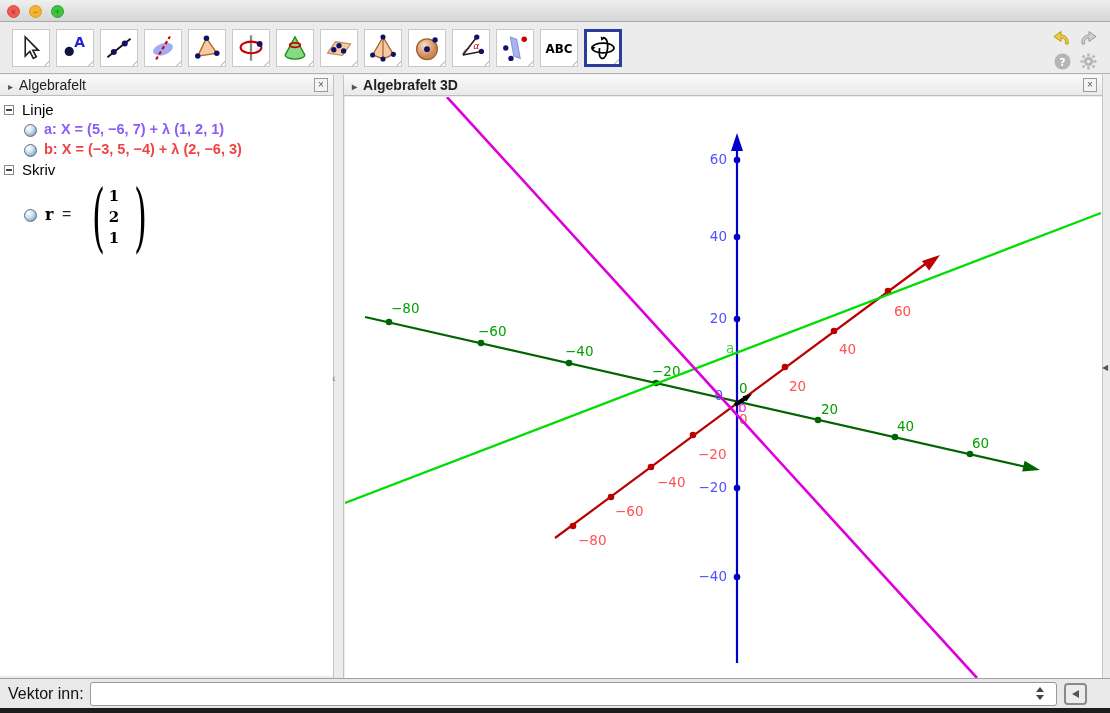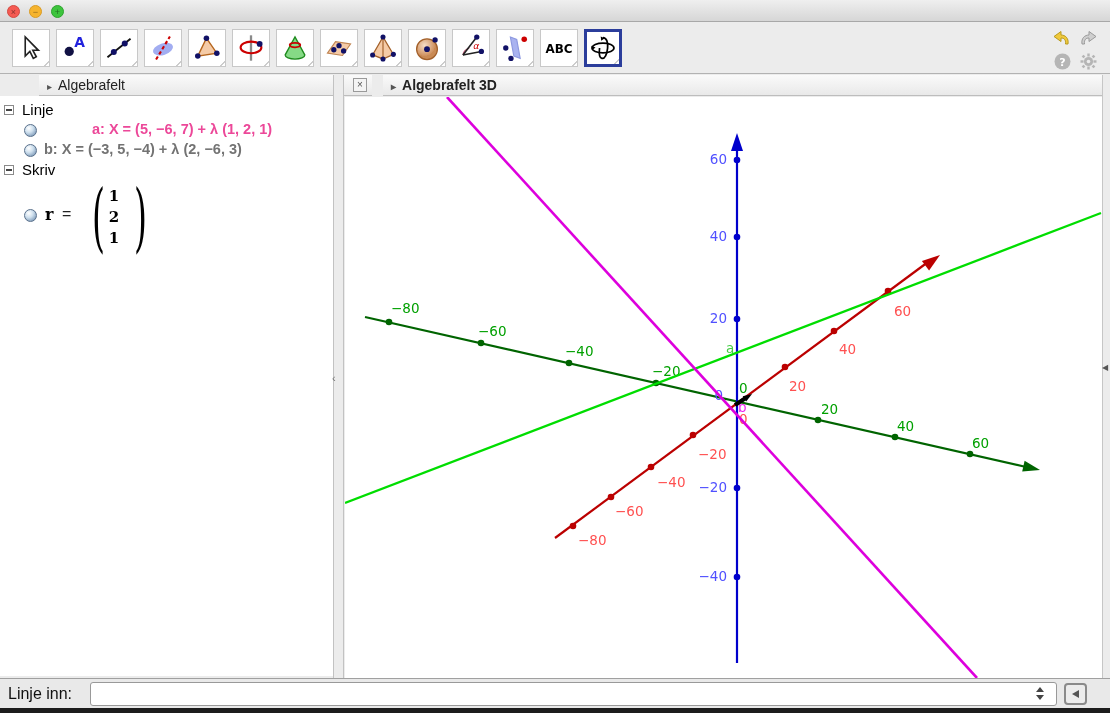--- a/index.html
+++ b/index.html
@@ -26,21 +26,21 @@
   .tool-btn svg { position:absolute; left:50%; top:50%; transform:translate(-50%,-50%); }
   .dd { position:absolute; right:0px; bottom:0px; width:0; height:0;
     border-left:5px solid transparent; border-bottom:5px solid #9a9a9a; }
   .dd:after { content:""; position:absolute; left:-4px; top:1px; width:0; height:0;
     border-left:4px solid transparent; border-bottom:4px solid #fff; }
   .mini-btn { position:absolute; width:22px; height:22px; background:transparent; border:none; }
   #help-btn,#settings-btn { width:17px; height:17px; }
 
   
   .panel-header { top:75px; height:21px; background:linear-gradient(#fafafa,#e9e9e9);
-    border-bottom:1px solid #bdbdbd; font-size:14px; color:#222; line-height:20px;margin-left:39px; }
+    border-bottom:1px solid #bdbdbd; font-size:14px; color:#222; line-height:20px; }
   #algebra-header { left:0; width:333px; }
   #graphics-header { left:344px; width:758px; font-weight:bold; }
   .tri { color:#555; font-size:10px; margin:0 6px 0 8px; }
   .close-box { position:absolute; right:5px; top:3px; width:14px; height:14px; background:#f4f4f4;
     border:1px solid #9a9a9a; font-size:10px; line-height:12px; text-align:center; color:#555; font-weight:normal; }
 
   
   #algebra-panel { left:0; top:96px; width:333px; height:580px; background:#fff; overflow:hidden; }
   .tree-row { position:absolute; left:0; width:100%; height:20px; font-size:15px; color:#000; }
   .minus-box { position:absolute; left:4px; top:4px; width:10px; height:10px; border:1px solid #8a8a8a;
@@ -264,25 +264,25 @@
   <span class="close-box">×</span>
 </div>
 
 <div id="algebra-panel" class="abs">
   <div class="tree-row" style="top:5px">
     <span class="minus-box"></span>
     <span class="tree-label">Linje</span>
   </div>
   <div class="tree-row" style="top:25px">
     <span class="marble"></span>
-    <span class="obj-text" id="obj-a" style="color: #ec4899; margin-left: 48px;">a: X = (5, −6, 7) + λ (1, 2, 1)</span>
+    <span class="obj-text" id="obj-a" style="color: #8b5cf6;">a: X = (5, −6, 7) + λ (1, 2, 1)</span>
   </div>
   <div class="tree-row" style="top:45px">
     <span class="marble"></span>
-    <span class="obj-text" id="obj-b" style="color: #737373;">b: X = (−3, 5, −4) + λ (2, −6, 3)</span>
+    <span class="obj-text" id="obj-b" style="color: #ef4444;">b: X = (−3, 5, −4) + λ (2, −6, 3)</span>
   </div>
   <div class="tree-row" style="top:65px">
     <span class="minus-box"></span>
     <span class="tree-label">Skriv</span>
   </div>
   <div id="vector-row">
     <span class="marble"></span>
     <span class="vec-name">r</span>
     <span class="vec-eq">=</span>
     <span class="paren" id="paren-l">(</span>
@@ -352,21 +352,21 @@
       <line x1="102" y1="0" x2="632" y2="581" stroke="#dd00dd" stroke-width="2.6"></line>
       <text x="393" y="315" fill="#ee22ee" font-size="14.5">b</text>
       <line x1="390" y1="308" x2="400" y2="301.5" stroke="#000000" stroke-width="4"></line>
       <polygon points="407,297 401.2,304.6 397.7,299.2" fill="#000000"></polygon>
     </svg>
 </div>
 <div id="right-strip" class="abs"></div>
 <div id="right-handle" class="abs">◀</div>
 
 <div id="input-bar" class="abs">
-  <span id="input-label">Linje inn:</span>
+  <span id="input-label">Vektor inn:</span>
   <input id="input-field" type="text" value="" style="">
   <div id="input-spinner">
     <span id="spin-up"></span>
     <span id="spin-dn"></span>
   </div>
   <div id="input-help-btn">
     <span class="tri-left"></span>
   </div>
 </div>
 <div id="bottom-strip" class="abs"></div>

